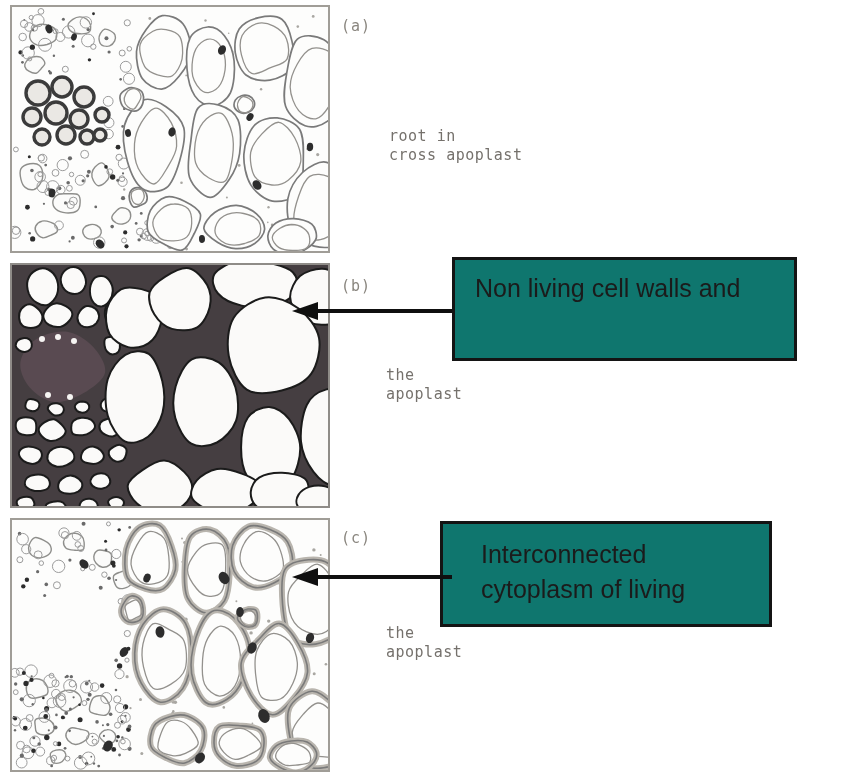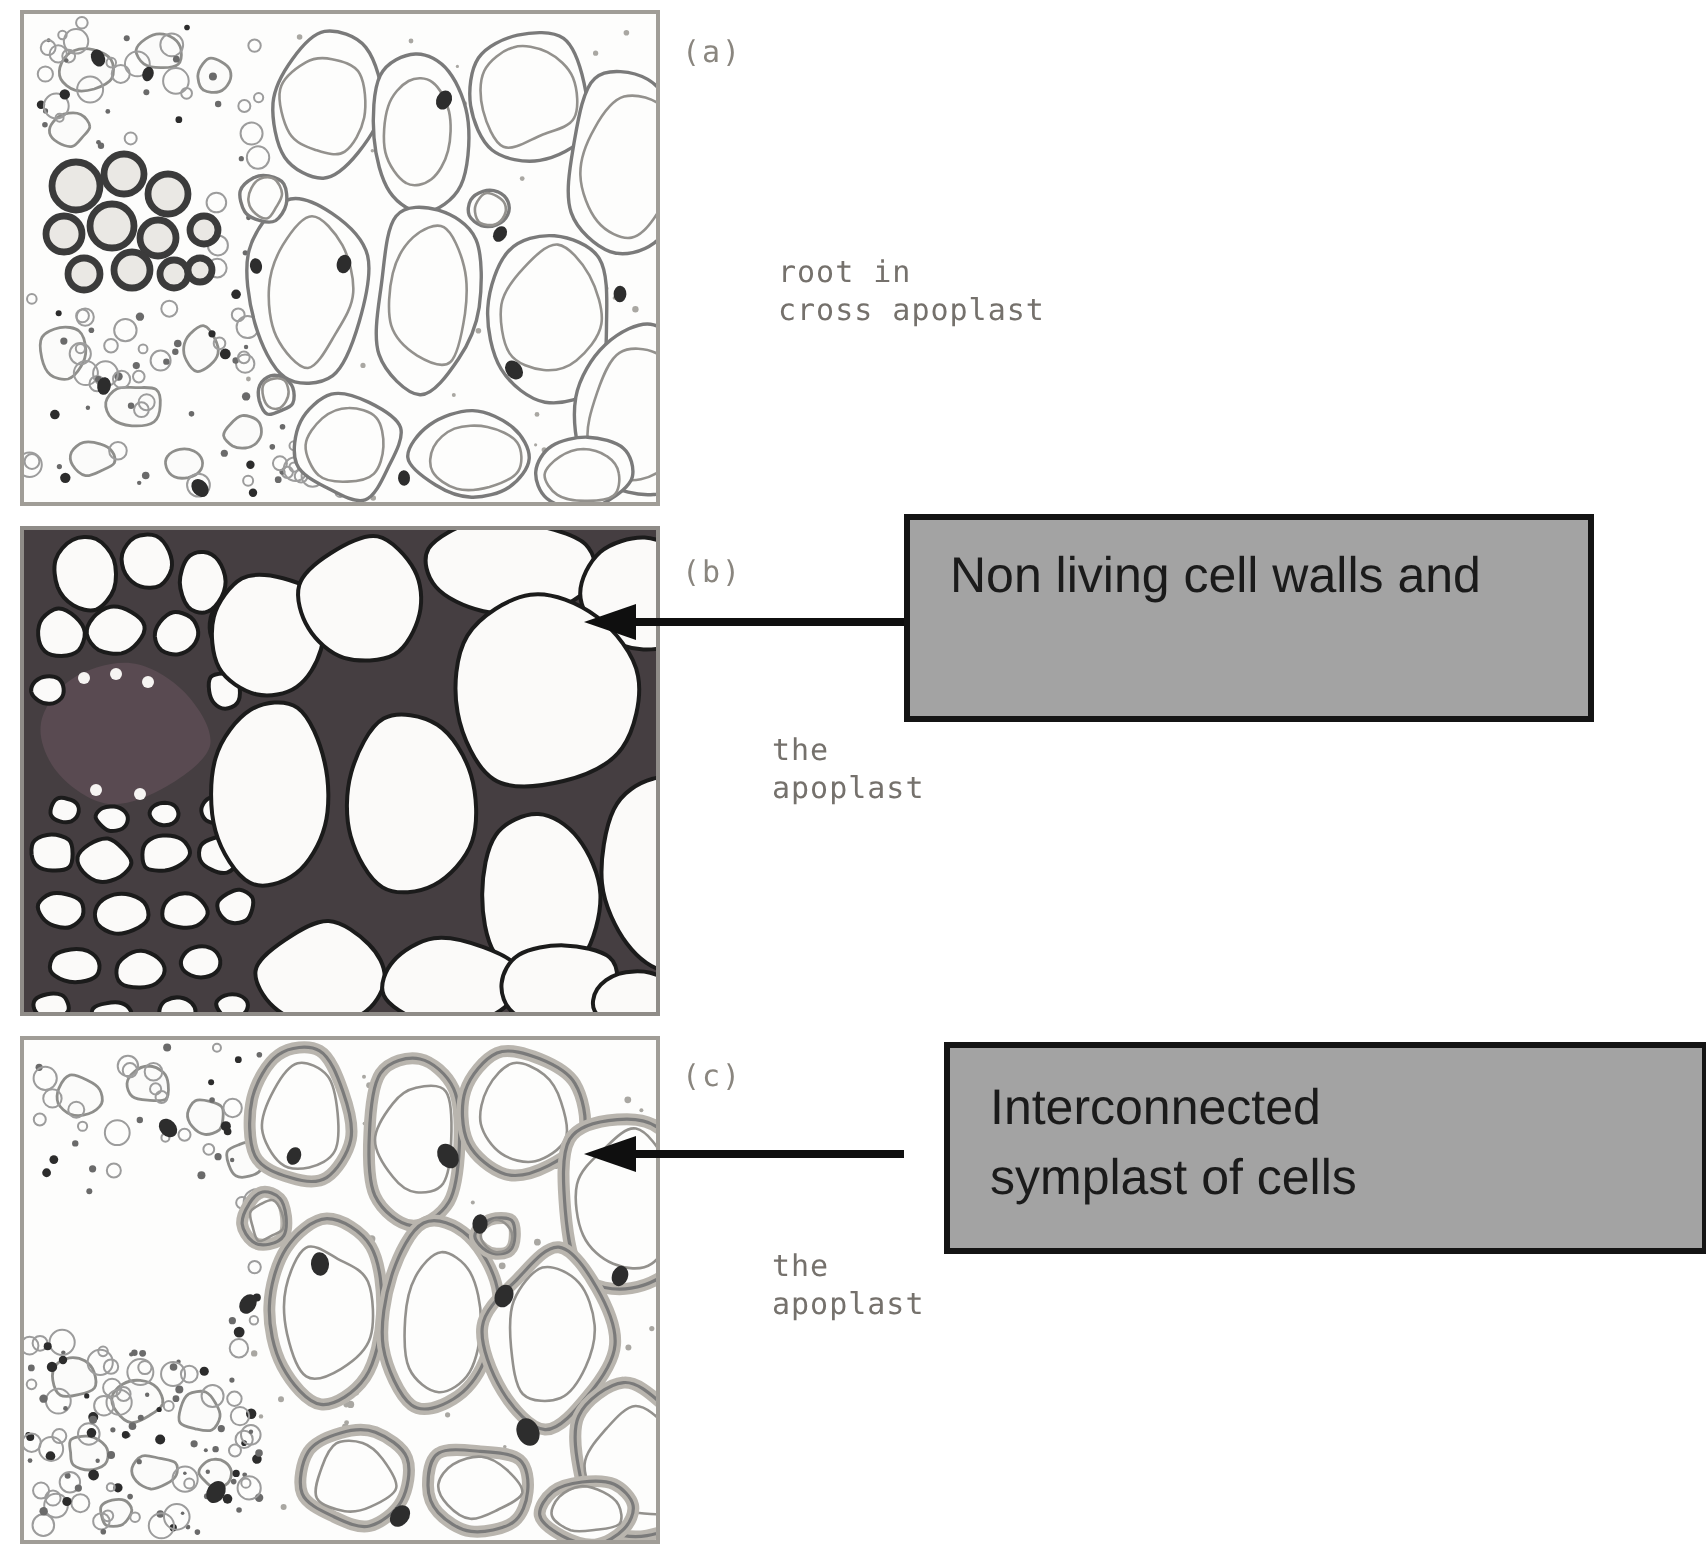--- a/index.html
+++ b/index.html
@@ -20,25 +20,25 @@
   .lbl-b{left:341px;top:277px;}
   .lbl-c{left:341px;top:529px;}
   .caption{
     position:absolute;font-family:"DejaVu Sans Mono",monospace;
     font-size:15px;line-height:19px;color:#75716c;letter-spacing:0.5px;
   }
   .cap-a{left:389px;top:103px;margin-top:24px;}
   .cap-b{left:386px;top:366px;}
   .cap-c{left:386px;top:624px;}
   .callout{
-    position:absolute;background:#a3a3a3;border:3px solid #141414;
+    position:absolute;background:#0f766e;border:3px solid #141414;
     box-sizing:border-box;color:#1b1b1b;font-size:25px;line-height:35px;
   }
   .callout-1{left:452px;top:257px;width:345px;height:104px;padding:11px 8px 0 20px;}
-  .callout-2{left:472px;top:521px;width:382px;height:106px;padding:13px 8px 0 20px;}
+  .callout-2{left:440px;top:521px;width:332px;height:106px;padding:13px 8px 0 38px;}
   .arrow{position:absolute;overflow:visible;}
   .arrow-1{left:290px;top:299px;}
   .arrow-2{left:290px;top:565px;}
 </style>
 </head>
 <body>
 
 <div>
 
   <section class="panel panel-a">
@@ -658,20 +658,20 @@
   <div class="callout callout-1" style="border-color: rgb(20, 20, 20); color: rgb(27, 27, 27);">
     <div>Non living cell walls and</div>
   </div>
   <svg class="arrow arrow-1" width="163" height="24">
     <line class="arrow-line" x1="162" y1="12" x2="24" y2="12" stroke-width="4" stroke="#0f0f0f"></line>
     <polygon class="arrow-head" points="2,12 28,3 28,21" fill="#0f0f0f"></polygon>
   </svg>
 
   <div class="callout callout-2" style="border-color: rgb(20, 20, 20); color: rgb(27, 27, 27);">
     <div>Interconnected</div>
-    <div>symplast of cells</div>
+    <div>cytoplasm of living</div>
   </div>
   <svg class="arrow arrow-2" width="163" height="24">
     <line class="arrow-line" x1="162" y1="12" x2="24" y2="12" stroke-width="4" stroke="#0f0f0f"></line>
     <polygon class="arrow-head" points="2,12 28,3 28,21" fill="#0f0f0f"></polygon>
   </svg>
 
 </div>
 
 </body></html>

